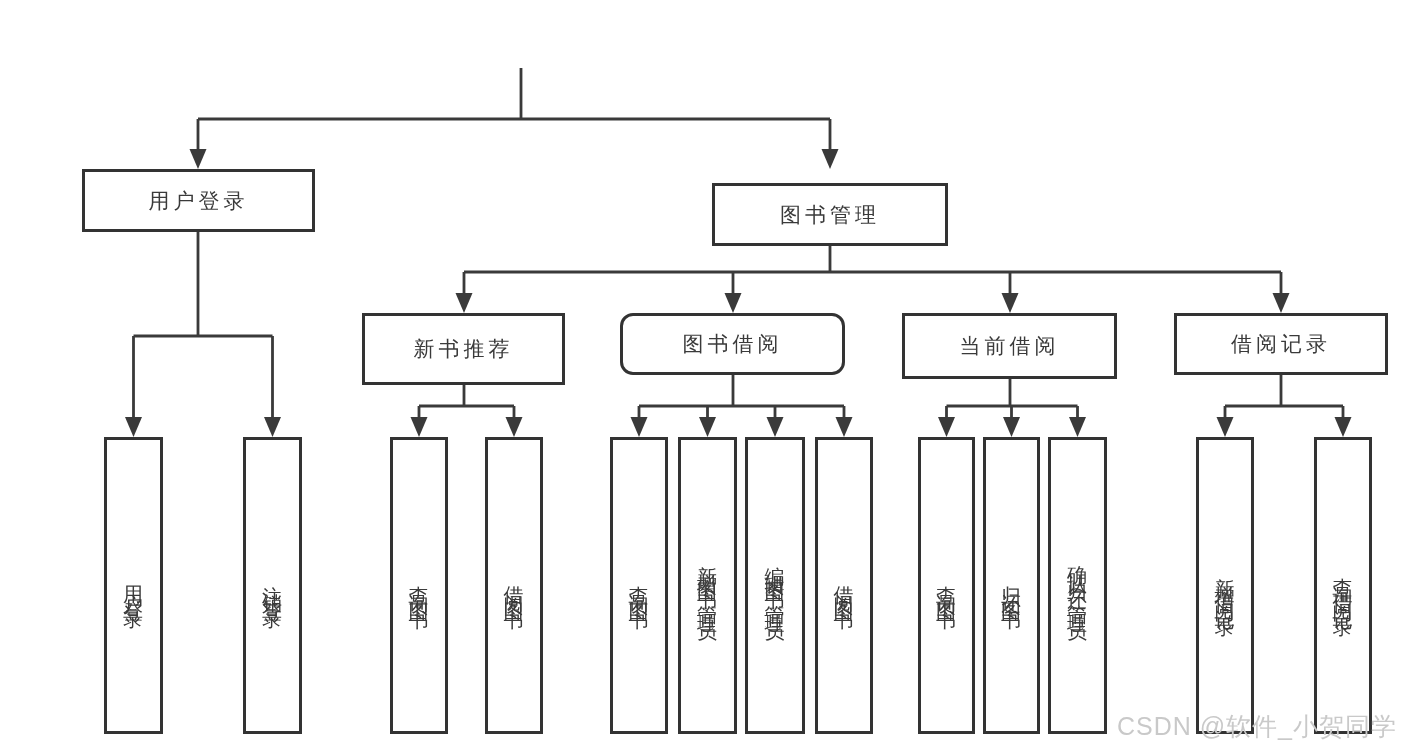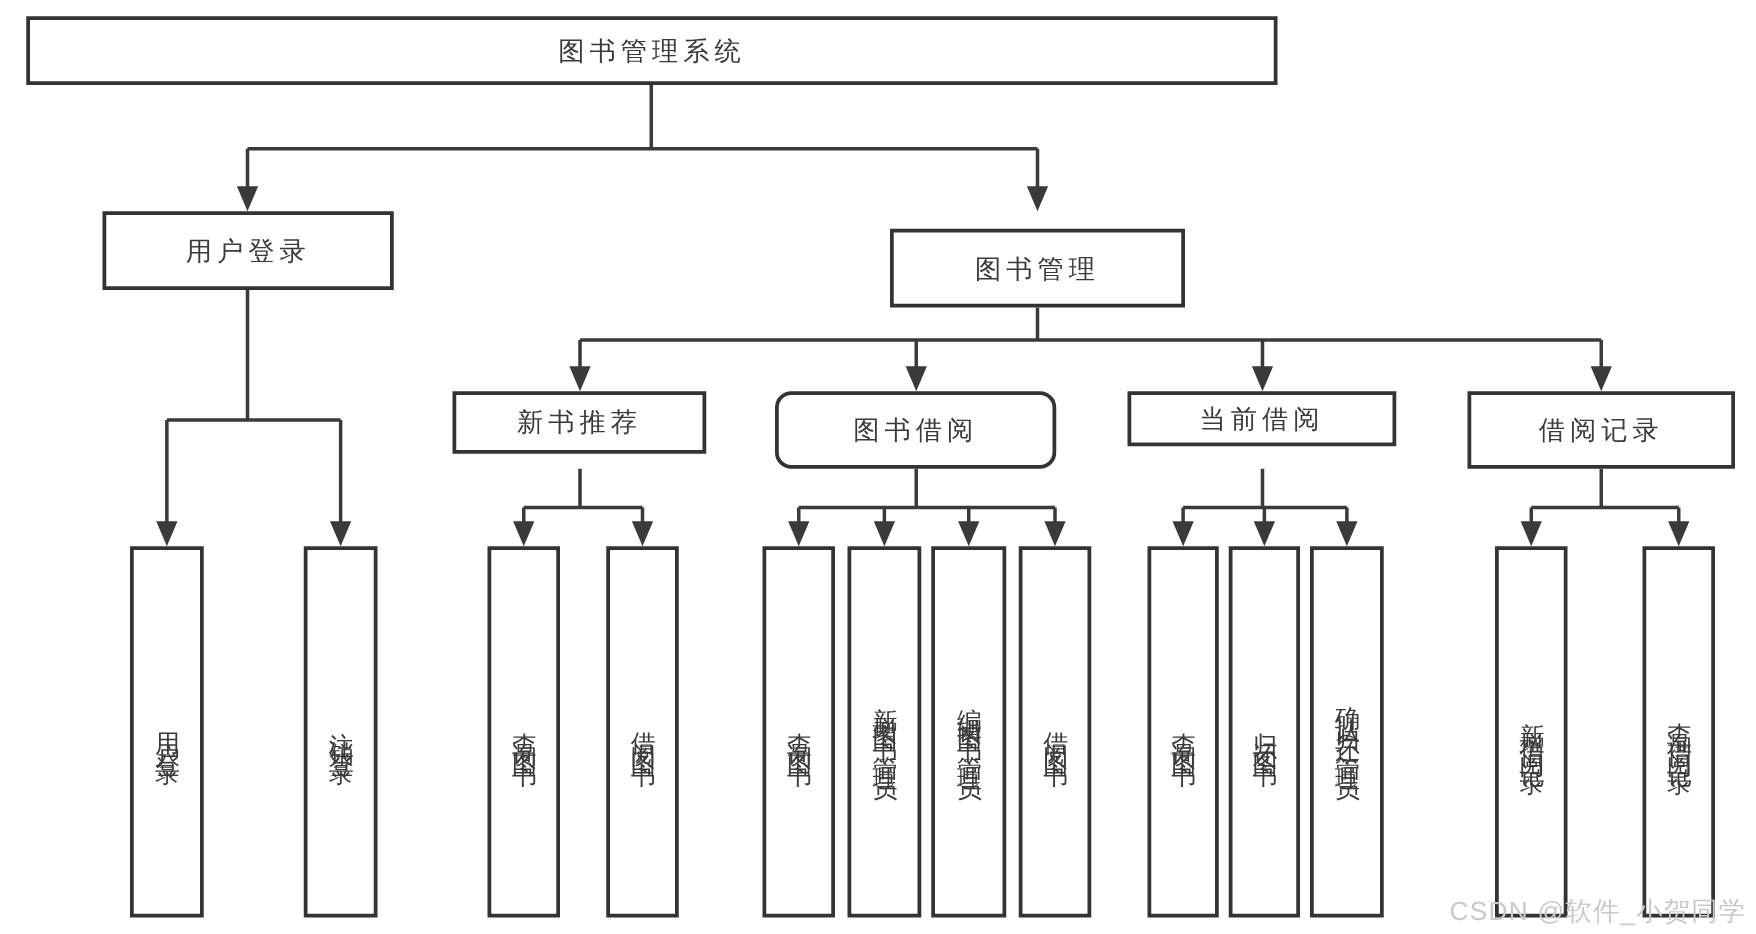--- a/index.html
+++ b/index.html
@@ -45,43 +45,43 @@
     font-size:20px;
     letter-spacing:8px;
     line-height:1;
   }
   
   .n-root{left:21px;top:13px;width:1001px;height:55px;}
   
   .n-user-login{left:82px;top:169px;width:233px;height:63px;}
   .n-book-mgmt{left:712px;top:183px;width:236px;height:63px;}
   
-  .n-new-book{left:362px;top:313px;width:203px;height:50px;}
+  .n-new-book{left:362px;top:313px;width:203px;height:72px;}
   .n-book-borrow{left:620px;top:313px;width:225px;height:62px;border-radius:13px;}
-  .n-current-borrow{left:902px;top:313px;width:215px;height:44px;}
+  .n-current-borrow{left:902px;top:313px;width:215px;height:66px;}
   .n-borrow-record{left:1174px;top:313px;width:214px;height:62px;}
   
   .lf1{left:104px;top:437px;width:59px;height:297px;}
   .lf2{left:243px;top:437px;width:59px;height:297px;}
   .lf3{left:390px;top:437px;width:58px;height:297px;}
   .lf4{left:485px;top:437px;width:58px;height:297px;}
   .lf5{left:610px;top:437px;width:58px;height:297px;}
   .lf6{left:678px;top:437px;width:59px;height:297px;}
   .lf7{left:745px;top:437px;width:60px;height:297px;}
   .lf8{left:815px;top:437px;width:58px;height:297px;}
   .lf9{left:918px;top:437px;width:57px;height:297px;}
   .lf10{left:983px;top:437px;width:57px;height:297px;}
   .lf11{left:1048px;top:437px;width:59px;height:297px;}
   .lf12{left:1196px;top:437px;width:58px;height:297px;}
   .lf13{left:1314px;top:437px;width:58px;height:297px;}
   .watermark{
     position:absolute;
     right:8px;bottom:4px;
     color:var(--watermark);
-    font-size:21px;
+    font-size:25px;
     letter-spacing:1px;
     white-space:nowrap;
   }
 </style>
 </head>
 <body>
 
 <div class="stage">
 
   <svg class="connectors" viewBox="0 0 1405 747" xmlns="http://www.w3.org/2000/svg" aria-hidden="true">
@@ -127,21 +127,20 @@
       <polygon points="1069,417 1086,417 1077.5,437" fill="currentColor" stroke="none"></polygon>
     </g>
 
     <g fill="none" stroke="currentColor" stroke-width="2.8">
       <path d="M1281,375 V406 M1225,406 H1343 M1225,406 V419 M1343,406 V419"></path>
       <polygon points="1216.5,417 1233.5,417 1225,437" fill="currentColor" stroke="none"></polygon>
       <polygon points="1334.5,417 1351.5,417 1343,437" fill="currentColor" stroke="none"></polygon>
     </g>
   </svg>
 
-  <div class="node n-root">图书管理系统</div>
 
   <div class="node n-user-login">用户登录</div>
   <div class="node n-book-mgmt">图书管理</div>
 
   <div class="node n-new-book">新书推荐</div>
   <div class="node n-book-borrow">图书借阅</div>
   <div class="node n-current-borrow">当前借阅</div>
   <div class="node n-borrow-record">借阅记录</div>
 
   <div class="leaf lf1">

